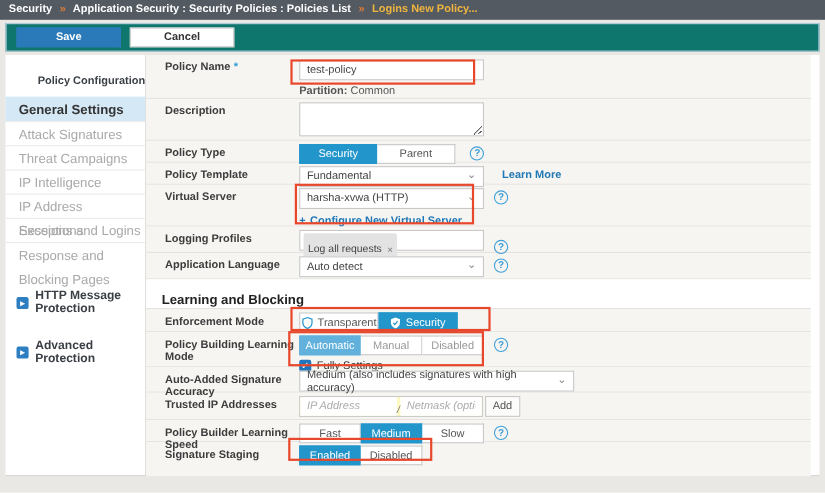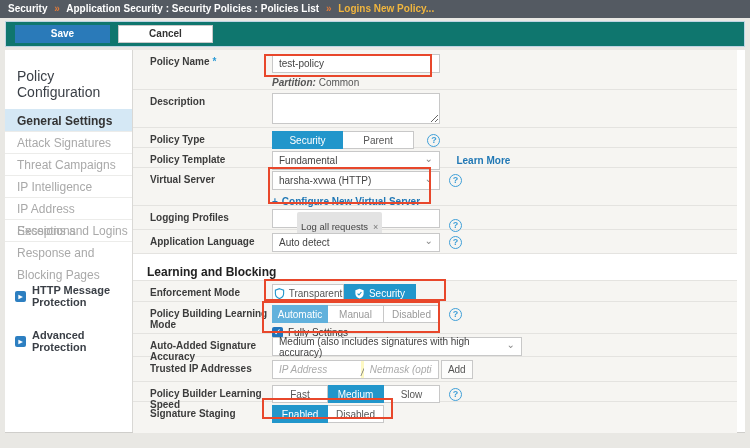--- a/index.html
+++ b/index.html
@@ -18,21 +18,21 @@
   .btn { height:18px; width:95px; font-size:10px; font-weight:bold; border:1px solid #c9c9c9;
     background:#fff; color:#333; text-align:center; line-height:16px; cursor:pointer; }
   .btn-save { background:#2a7ab9; border-color:#2a7ab9; color:#fff; margin-right:8px; }
 
   
   .panel { position:absolute; top:50px; left:5px; width:740px; height:383px; background:#fff;
     border-bottom:1px solid #cfcecb; display:flex; }
 
   
   .sidebar { width:128px; border-right:1px solid #d9d8d5; flex:none; }
-  .sb-title { font-size:14px; font-weight:normal; color:#3a3f46; padding:18px 0 9px 12px; }
+  .sb-title { font-size:10px; font-weight:bold; color:#3a3f46; padding:18px 0 9px 12px;text-align:right; }
   .sb-item { font-size:12px; color:#a9a9a9; height:22px; line-height:22px; padding-left:12px;
     border-top:1px solid #ececea; cursor:pointer; }
   .sb-item.active { background:#d5e8f5; color:#333; font-weight:bold; border-top-color:#d5e8f5; }
   .sb-item:last-of-type { border-bottom:1px solid #ececea; }
   .sb-section { display:flex; align-items:center; gap:6px; font-size:11px; font-weight:bold;
     color:#3a3f46; padding-left:10px; margin-top:21px; cursor:pointer; }
   .expand-icon { width:11px; height:11px; background:#2d7fc1; color:#fff; border-radius:2px;
     font-size:8px; line-height:11px; text-align:center; flex:none; }
 
   
@@ -45,42 +45,42 @@
 
   input[type=text], .select, textarea { border:1px solid #c8c8c8; background:#fff; font-size:10px;
     color:#444; font-family:"Liberation Sans", sans-serif; }
   input[type=text] { height:19px; padding:0 6px; }
   input::placeholder { font-style:italic; color:#aaa; }
   .select { width:168px; height:19px; display:inline-flex; align-items:center; padding:0 6px;
     justify-content:space-between; cursor:pointer; vertical-align:top; }
   .chev { color:#888; font-size:10px; margin-top:-4px; }
   textarea { width:168px; height:31px; resize:both; }
   .small-note { font-size:10px; color:#555; margin-top:4px; }
-  .small-note b { color:#555;font-style:italic; }
+  .small-note b { color:#555; }
 
   .tgl { display:inline-flex; vertical-align:top; }
   .tbtn { height:18px; font-size:10px; color:#555; background:#fff; border:1px solid #c8c8c8;
     display:inline-flex; align-items:center; justify-content:center; gap:4px; cursor:pointer; }
   .tbtn + .tbtn { border-left:none; }
   .tbtn.sel { background:#2296cb; border-color:#2296cb; color:#fff; }
   .tbtn.sel-light { background:#61b1dc; border-color:#61b1dc; color:#fff; }
   .tbtn.dim { color:#999; }
   .w71 { width:71px; } .w72 { width:72px; } .w56 { width:56px; }
 
   .help { display:inline-block; width:13px; height:13px; border:1px solid #3f9fd8; border-radius:50%;
     color:#3f9fd8; font-size:9px; font-weight:bold; text-align:center; line-height:11px;
     margin-left:9px; vertical-align:middle; cursor:pointer; }
   .link { color:#2178b5; font-size:10px; text-decoration:none; cursor:pointer; }
   .learn-more { margin-left:12px; font-weight:bold; vertical-align:middle;margin-top:28px; }
   .cfg-link { display:inline-block; margin-top:6px; font-weight:bold; }
   .plus { font-weight:bold; margin-right:4px; }
 
   .tagbox { width:168px; height:19px; border:1px solid #c8c8c8; background:#fff; padding:2px 3px; }
   .chip { display:inline-flex; align-items:center; gap:5px; background:#e3e3e3; border-radius:2px;
-    font-size:9.5px; color:#444; padding:13px 4px; height:29px;margin-left:21px; }
+    font-size:9.5px; color:#444; padding:13px 4px; height:29px; }
   .chip-x { color:#777; font-size:9px; cursor:pointer; }
 
   .cb-line { display:flex; align-items:center; gap:5px; margin-top:4px; font-size:10px; color:#333; }
   .checkbox { width:11px; height:11px; background:#2175bc; border-radius:2px; color:#fff;
     font-size:9px; line-height:11px; text-align:center; cursor:pointer; }
 
   .ipgroup { display:inline-flex; vertical-align:top; }
   .ipbox { display:inline-flex; align-items:flex-end; border:1px solid #c8c8c8; background:#fef9c3; height:19px; }
   .ipbox input { border:none; height:17px; }
   .ip1 { width:88px; } .ip2 { width:74px; }

